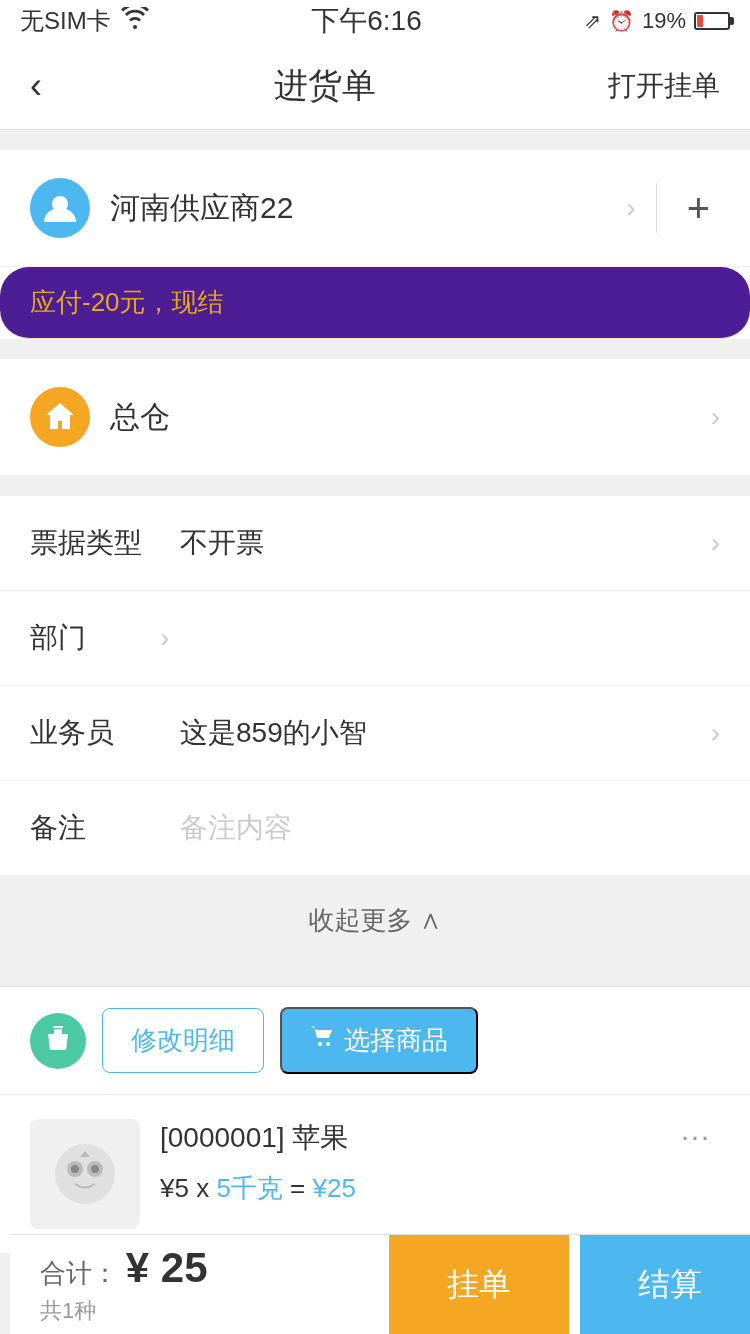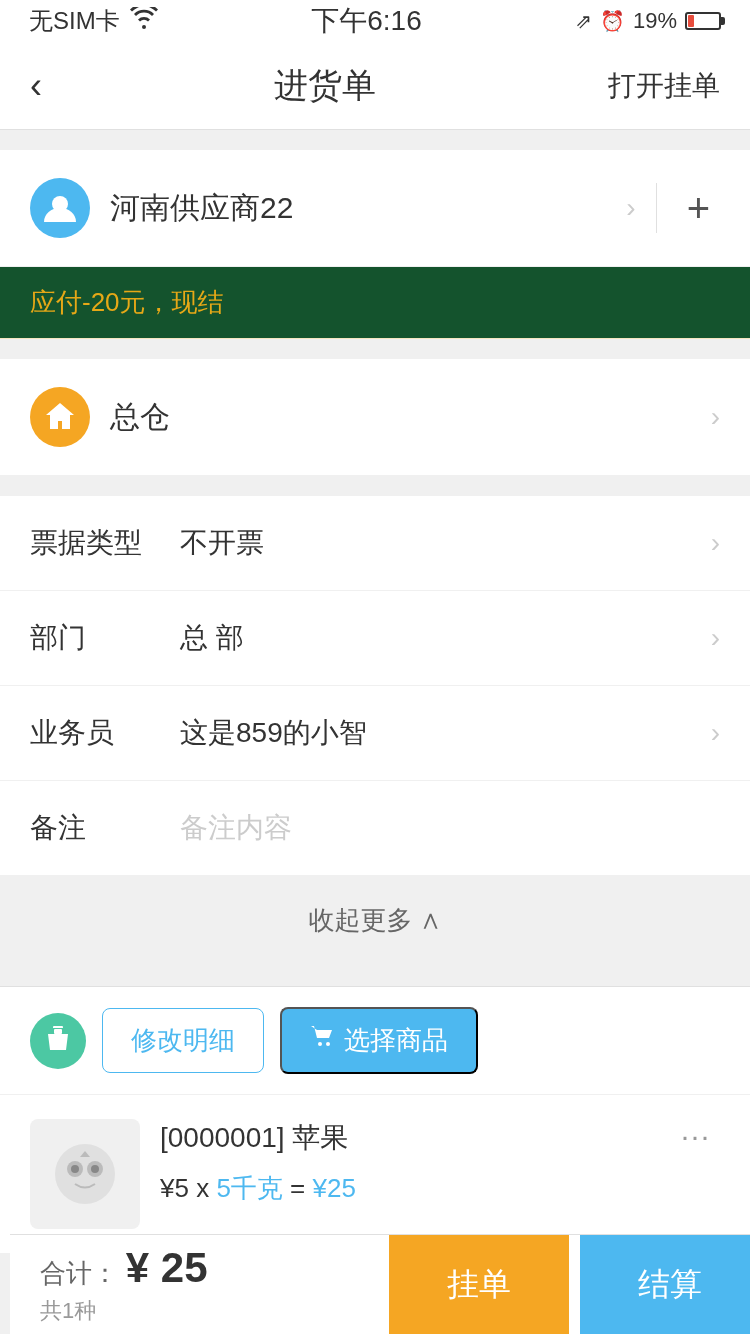--- a/index.html
+++ b/index.html
@@ -14,21 +14,21 @@
     }
 
     
     .status-bar {
       width: 750px;
       height: 42px;
       background: #fff;
       display: flex;
       align-items: center;
       justify-content: space-between;
-      padding: 0 29px;
+      padding: 0 20px;
       font-size: 24px;
       color: #333;
     }
     .status-bar-left {
       display: flex;
       align-items: center;
       gap: 10px;
     }
     .status-bar-center {
       font-size: 28px;
@@ -149,25 +149,26 @@
     }
     .add-btn {
       font-size: 40px;
       color: #555;
       cursor: pointer;
       padding: 0 10px;
     }
 
     
     .notice-bar {
-      background: #14532d;
+      background: #4c1d95;
       padding: 18px 30px;
       font-size: 26px;
       color: #e6a817;
       border-bottom: 1px solid #f5e6c0;
+      border-radius: 29px;
     }
 
     
     .warehouse-row {
       display: flex;
       align-items: center;
       padding: 28px 30px;
       background: #fff;
     }
     .warehouse-icon {
@@ -447,21 +448,20 @@
 <div class="section-gap"></div>
 
 <div class="card">
   <div class="form-row">
     <span class="form-label">票据类型</span>
     <span class="form-value">不开票</span>
     <span class="chevron-right">›</span>
   </div>
   <div class="form-row">
     <span class="form-label">部门</span>
-    <span class="form-value">总 部</span>
     <span class="chevron-right">›</span>
   </div>
   <div class="form-row">
     <span class="form-label">业务员</span>
     <span class="form-value">这是859的小智</span>
     <span class="chevron-right">›</span>
   </div>
   <div class="form-row">
     <span class="form-label">备注</span>
     <span class="form-value placeholder">备注内容</span>

